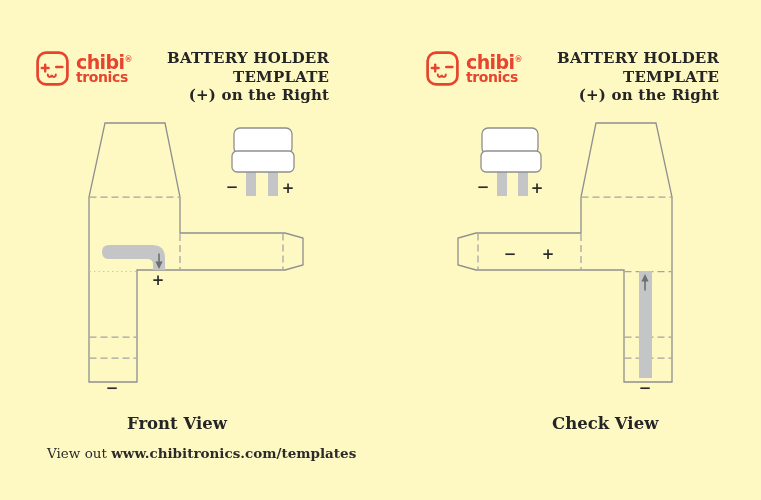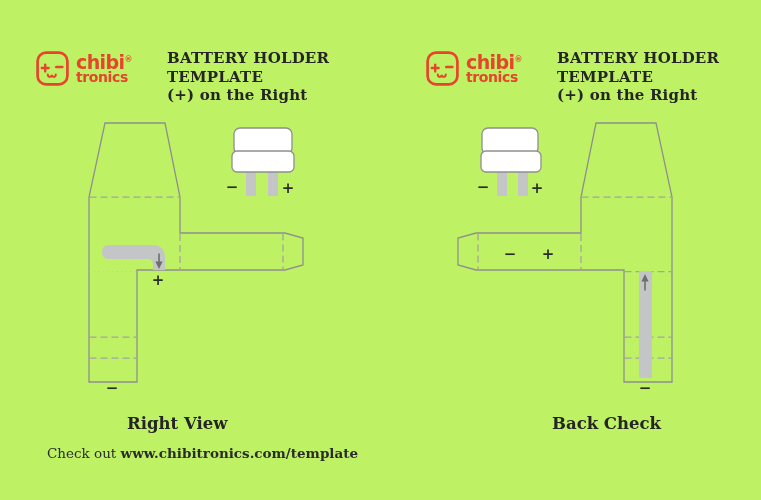--- a/index.html
+++ b/index.html
@@ -1,31 +1,31 @@
 <!DOCTYPE html>
 <html><head>
 <meta charset="utf-8">
 <style>
   html,body { margin:0; padding:0; background:#ffffff; }
   .page {
-    position:relative; width:761px; height:500px; background:#bef264;
+    position:relative; width:761px; height:500px; background:#fef9c3;
     font-family:"DejaVu Serif", serif; overflow:hidden;
   }
   
   .logo { position:absolute; display:flex; gap:7px; align-items:flex-start; }
   .logo-front { left:36px; top:51px; }
   .logo-back  { left:426px; top:51px; }
   .logo-mark  { width:33px; height:35px; display:block; }
   .logo-text  { color:#e8432d; font-family:"DejaVu Sans", sans-serif; font-weight:bold; }
   .logo-word-top { font-size:19px; line-height:18px; letter-spacing:-0.6px; }
   .logo-word-top sup { font-size:8px; }
   .logo-word-bottom { font-size:14px; line-height:12px; letter-spacing:-0.4px; }
   
   .title-block { position:absolute; color:#252525; font-weight:bold;
-                 font-size:15px; line-height:18.5px; letter-spacing:0.2px; }
+                 font-size:15px; line-height:18.5px; letter-spacing:0.2px;text-align:right; }
   .title-front { left:167px; top:49px; }
   .title-back  { left:557px; top:49px; }
   
   .view-caption { position:absolute; top:414px; font-size:16.5px; font-weight:bold; color:#252525; }
   .caption-front { left:127px; }
   .caption-back  { left:552px; }
   .footer { position:absolute; left:47px; top:445px; font-size:13.5px; line-height:16.5px; color:#2b2b2b; }
   .footer .bold { font-weight:bold; }
   
   svg.diagram { position:absolute; left:0; top:0; }
@@ -127,20 +127,20 @@
         <rect class="olw" x="482" y="128" width="56" height="26" rx="6"></rect>
         <rect class="tape" x="497" y="160" width="10" height="36"></rect>
         <rect class="tape" x="518" y="160" width="10" height="36"></rect>
         <rect class="olw" x="481" y="151" width="60" height="21" rx="5"></rect>
         <text class="dlabel" x="483" y="192">−</text>
         <text class="dlabel" x="537" y="193">+</text>
       </g>
     </g>
   </svg>
 
-  <div class="view-caption caption-front">Right View</div>
-  <div class="view-caption caption-back">Back Check</div>
+  <div class="view-caption caption-front">Front View</div>
+  <div class="view-caption caption-back">Check View</div>
 
   <div class="footer">
-    <div><span>Check out </span><span class="bold">www.chibitronics.com/template</span></div>
+    <div><span>View out </span><span class="bold">www.chibitronics.com/templates</span></div>
   </div>
 
 </div>
 
 </body></html>

